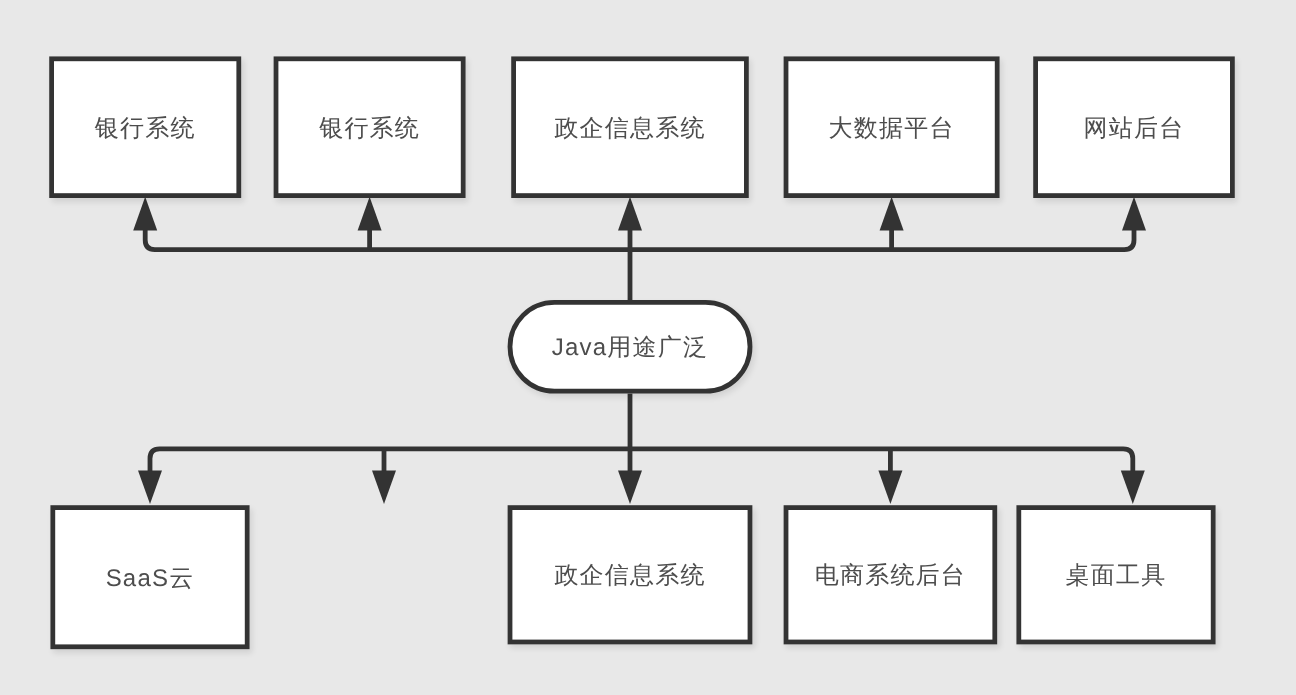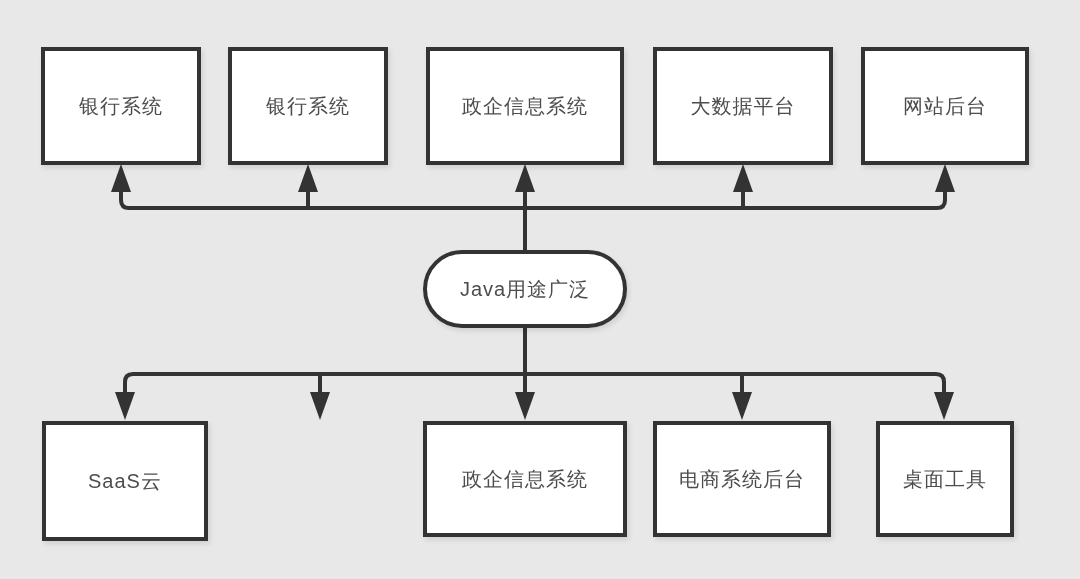--- a/index.html
+++ b/index.html
@@ -108,17 +108,17 @@
 
   <div class="node" style="left:42px;top:421px;width:166px;height:120px">
     <span class="label">SaaS云</span>
   </div>
   <div class="node" style="left:423px;top:421px;width:204px;height:116px">
     <span class="label">政企信息系统</span>
   </div>
   <div class="node" style="left:653px;top:421px;width:178px;height:116px">
     <span class="label">电商系统后台</span>
   </div>
-  <div class="node" style="left:876px;top:421px;width:138px;height:116px">
+  <div class="node" style="left:847px;top:421px;width:166px;height:116px">
     <span class="label">桌面工具</span>
   </div>
 
 </div>
 
 </body></html>

